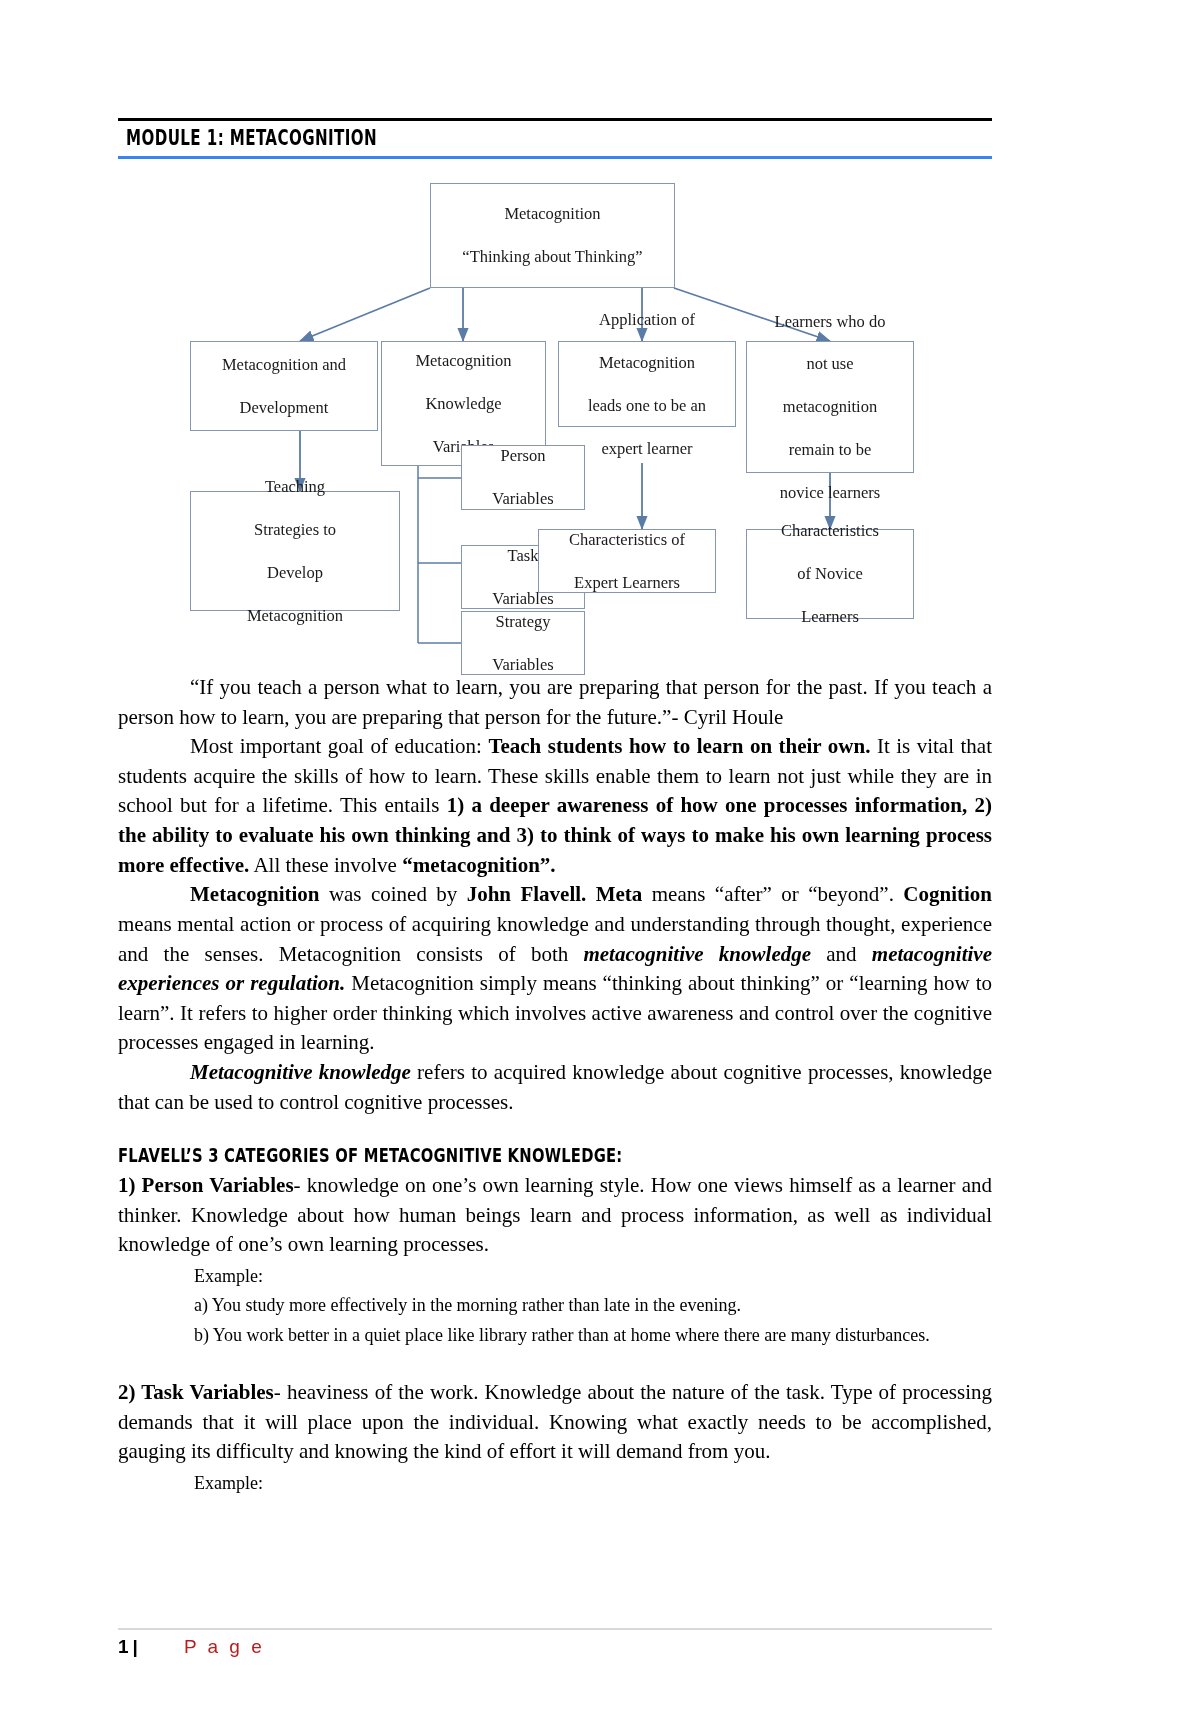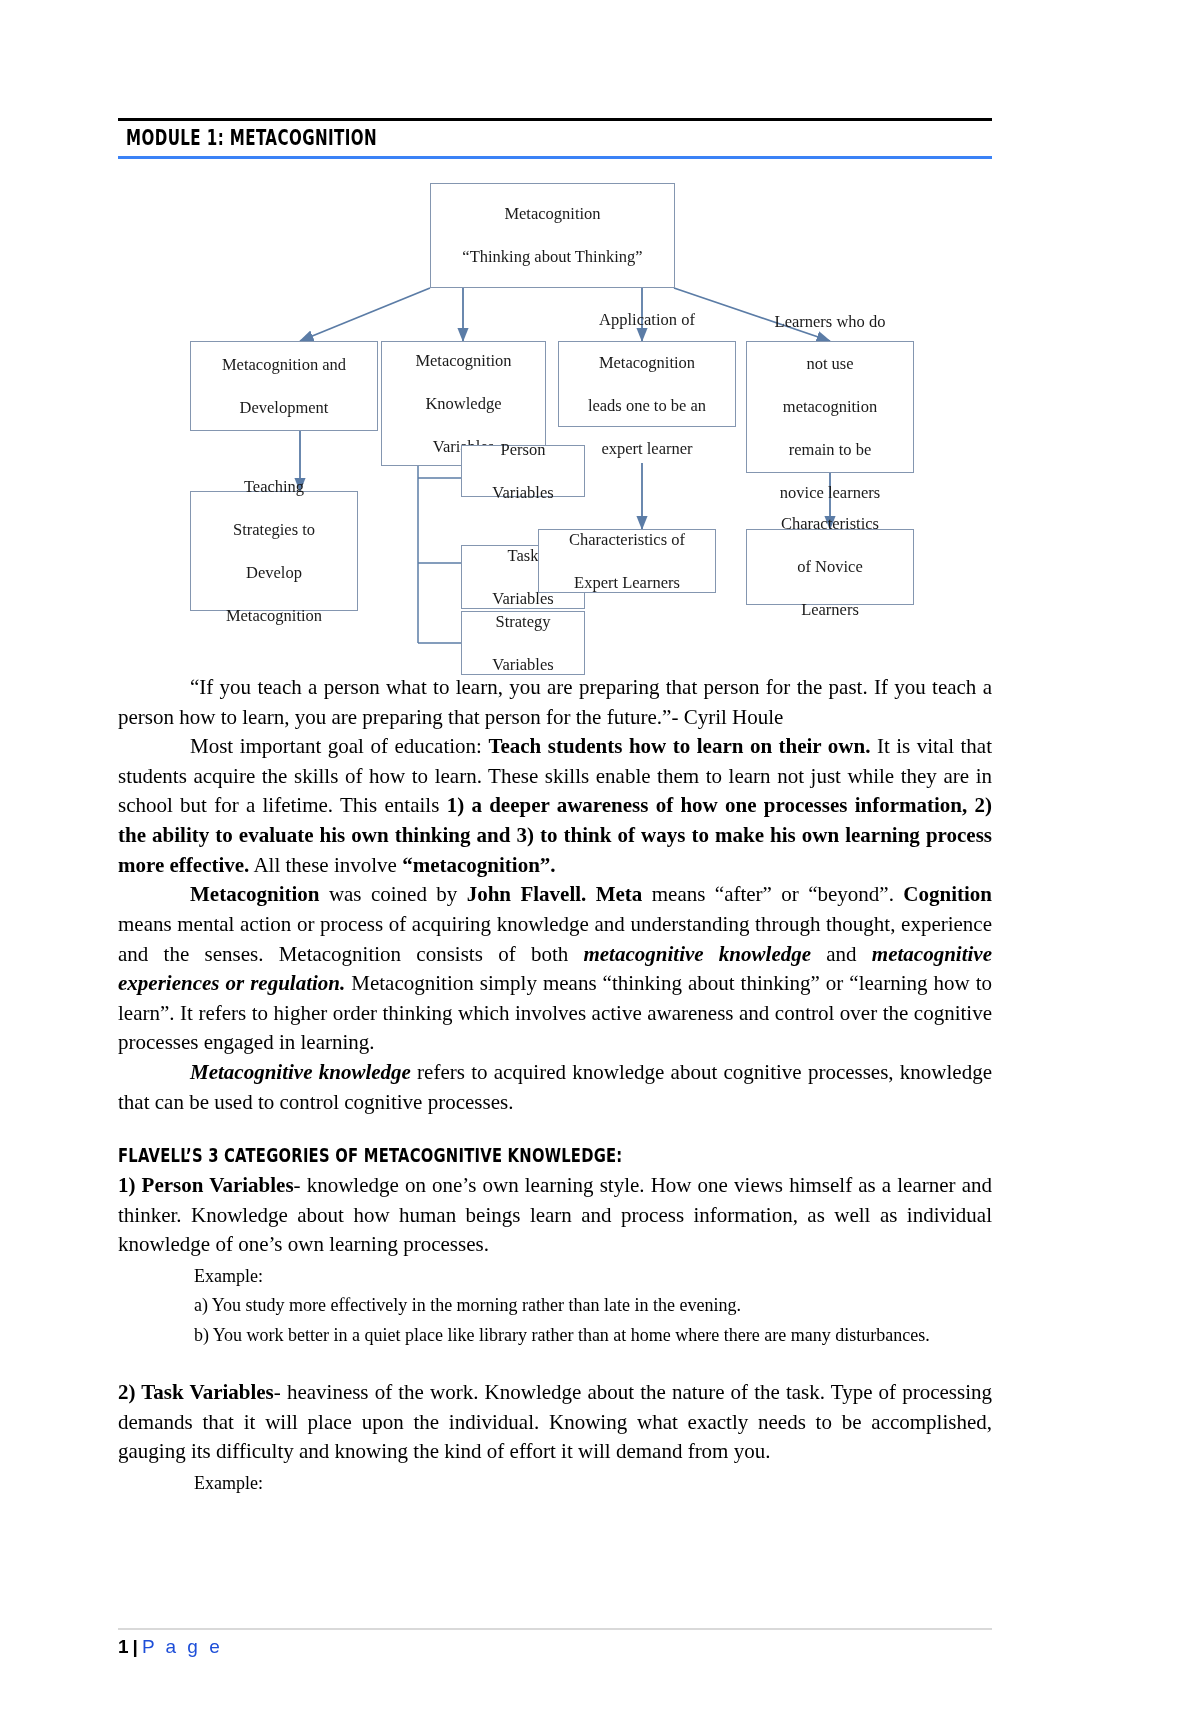--- a/index.html
+++ b/index.html
@@ -123,21 +123,21 @@
     border-top: 2.5px solid #d9d9d9;
     width: 874px;
   }
   .footer-text {
     margin-top: 6px;
     font-family: "Liberation Sans", "DejaVu Sans", sans-serif;
     font-size: 19px;
   }
   .fnum { font-weight: 700; color: #000; }
   .fbar { font-weight: 700; color: #000; padding: 0 4px; }
-  .fword { color: #1d4ed8; letter-spacing: 3px; }
+  .fword { color: #b91c1c; letter-spacing: 3px; margin-left: 42px; }
 </style>
 </head>
 <body>
 
 <div class="page">
 
   <div class="content">
 
     <div class="module-head">
       <div class="module-title">MODULE 1: METACOGNITION</div>
@@ -211,30 +211,30 @@
       <div class="dbox" style="left:628px; top:168px; width:168px; height:132px;">
         <span>
           <span>Learners who do</span><br>
           <span>not use</span><br>
           <span>metacognition</span><br>
           <span>remain to be</span><br>
           <span>novice learners</span>
         </span>
       </div>
 
-      <div class="dbox" style="left:72px; top:318px; width:168px; height:120px;align-items:center;">
+      <div class="dbox" style="left:72px; top:318px; width:210px; height:120px;align-items:center;">
         <span>
           <span>Teaching</span><br>
           <span>Strategies to</span><br>
           <span>Develop</span><br>
           <span>Metacognition</span>
         </span>
       </div>
 
-      <div class="dbox" style="left:343px; top:272px; width:124px; height:52px;">
+      <div class="dbox" style="left:343px; top:272px; width:124px; height:65px;">
         <span>
           <span>Person</span><br>
           <span>Variables</span>
         </span>
       </div>
 
       <div class="dbox" style="left:343px; top:357px; width:124px; height:64px;margin-top:15px;">
         <span>
           <span>Task</span><br>
           <span>Variables</span>
@@ -248,21 +248,21 @@
         </span>
       </div>
 
       <div class="dbox" style="left:420px; top:356px; width:178px; height:64px;">
         <span>
           <span>Characteristics of</span><br>
           <span>Expert Learners</span>
         </span>
       </div>
 
-      <div class="dbox" style="left:628px; top:356px; width:168px; height:76px;">
+      <div class="dbox" style="left:628px; top:356px; width:168px; height:90px;">
         <span>
           <span>Characteristics</span><br>
           <span>of Novice</span><br>
           <span>Learners</span>
         </span>
       </div>
     </div>
 
     <p class="body indent">
       <span>“If you teach a person what to learn, you are preparing that person for the past. If you teach a person how to learn, you are preparing that person for the future.”- Cyril Houle</span>

